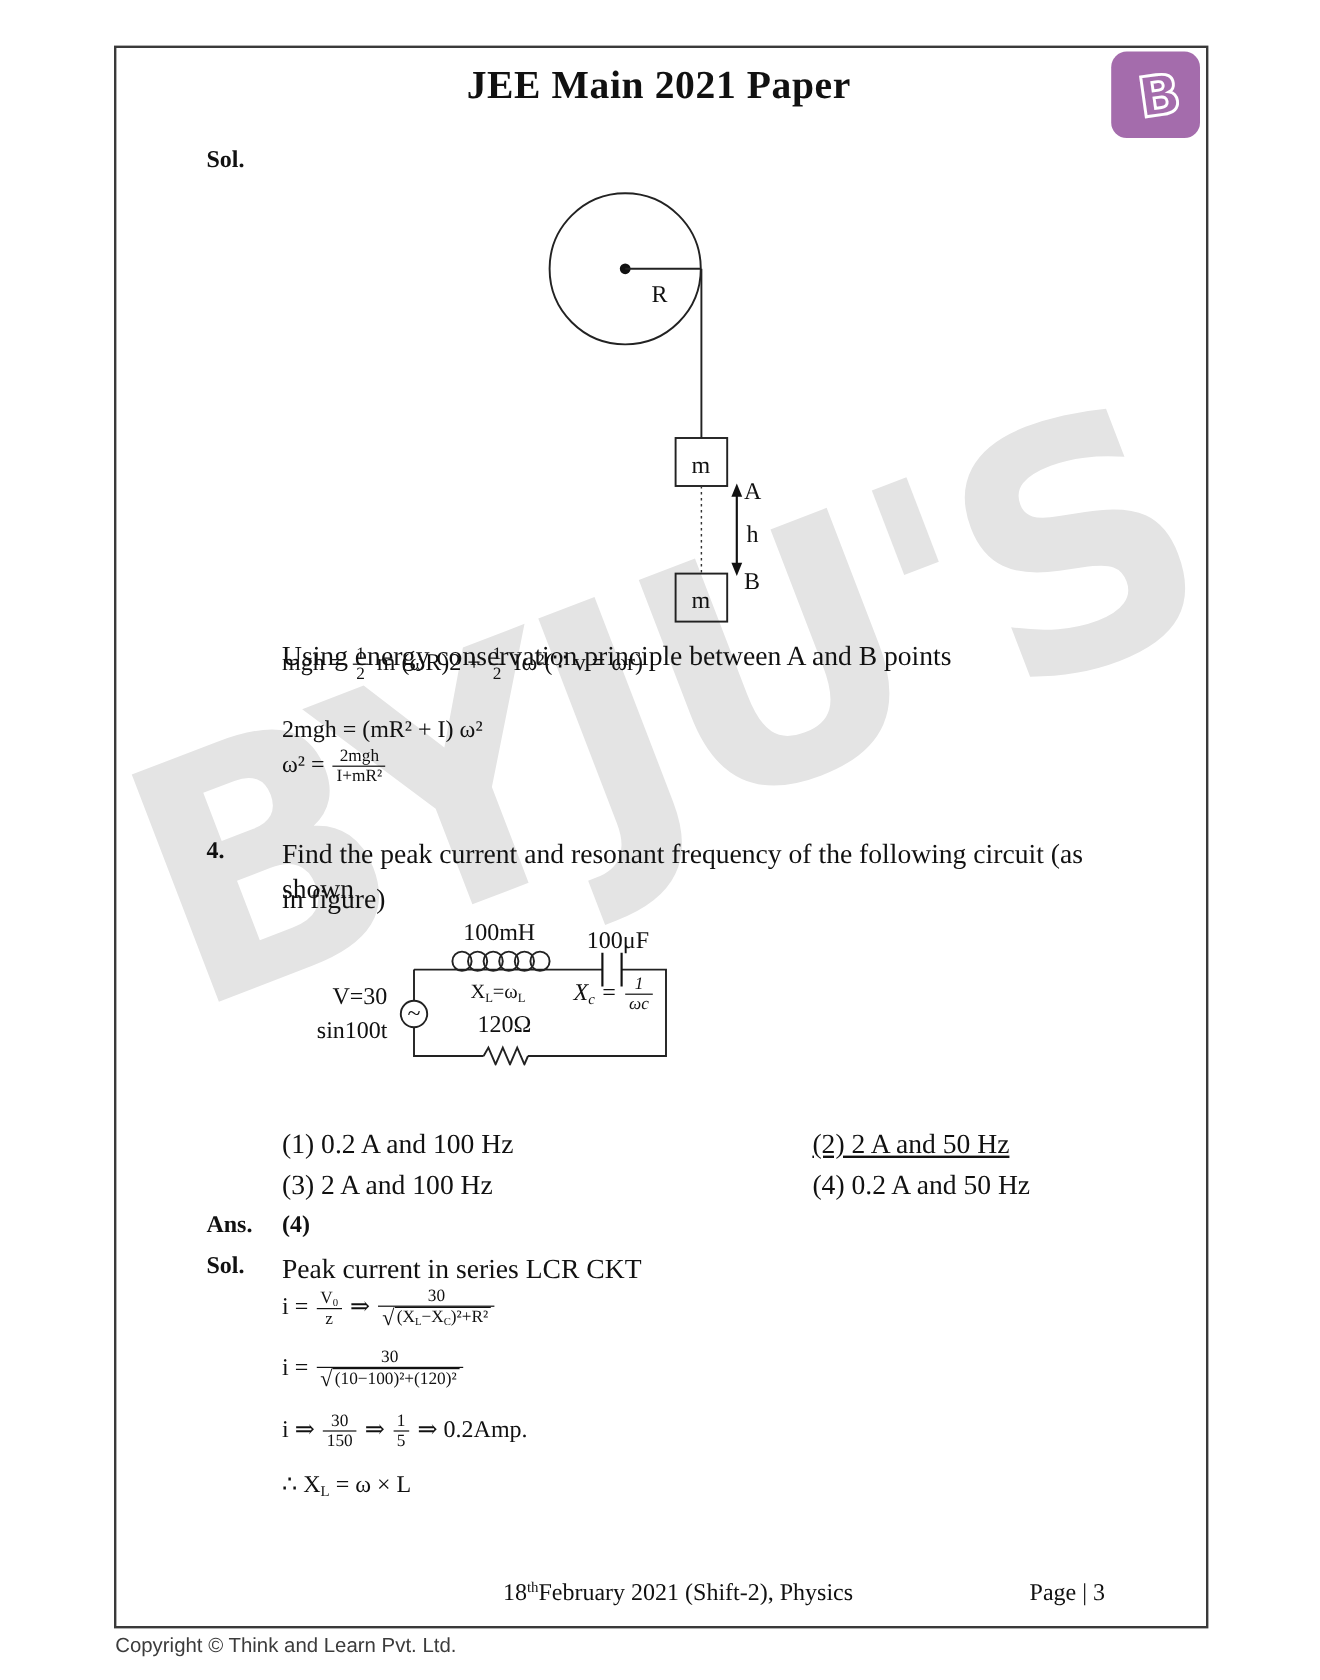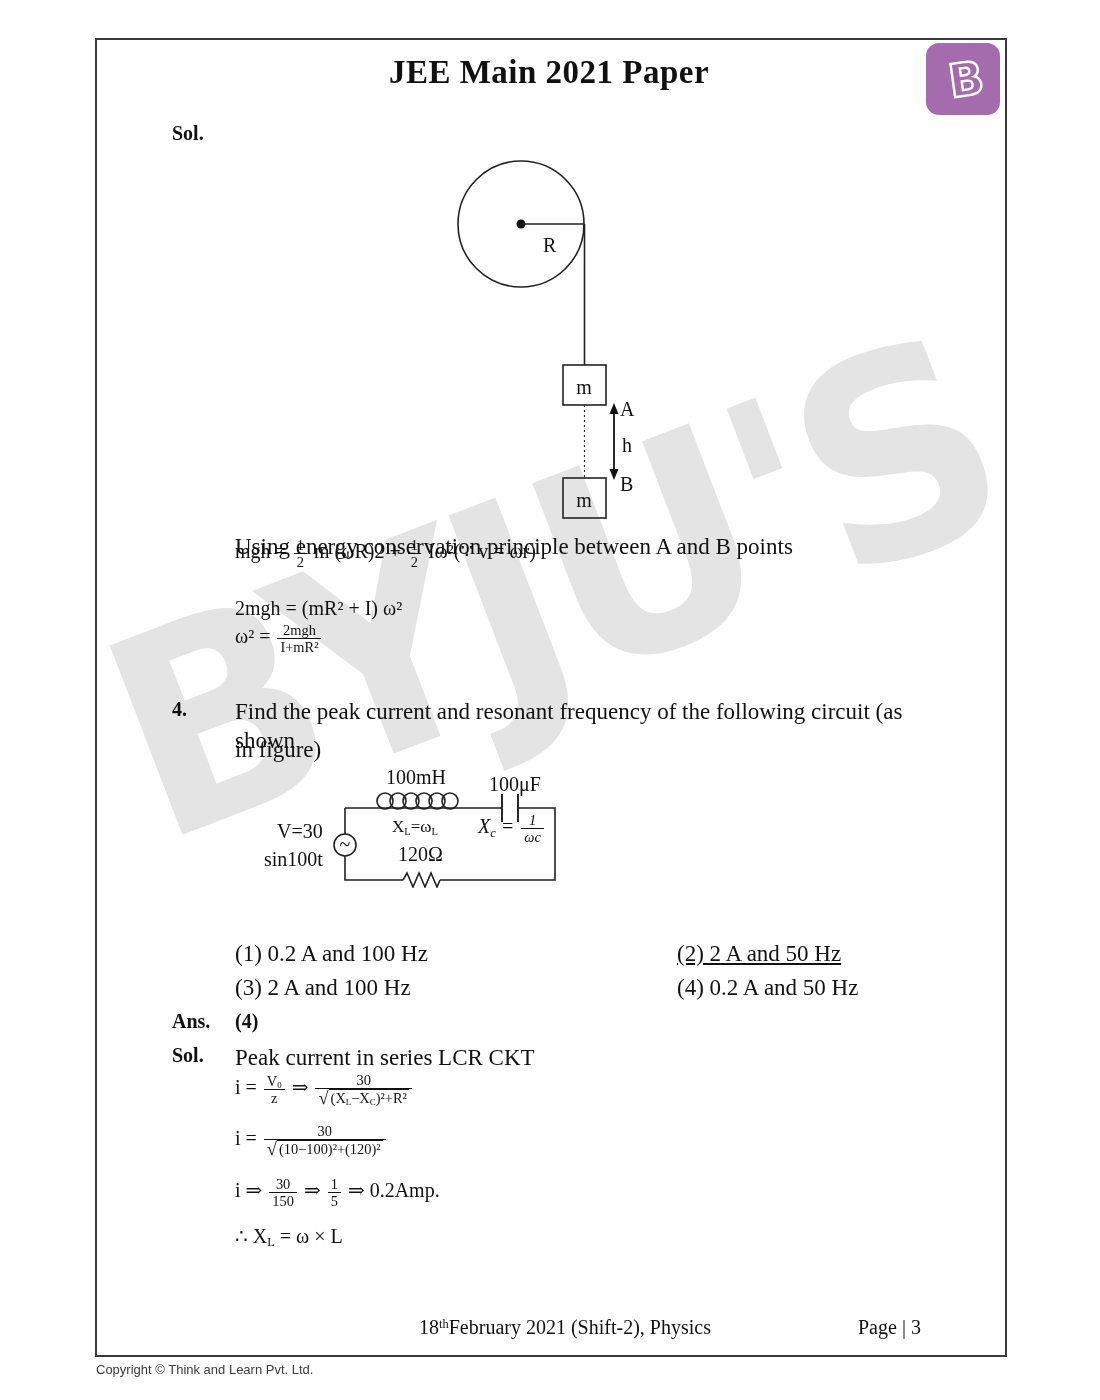--- a/index.html
+++ b/index.html
@@ -61,21 +61,21 @@
   #sol2-label{left:172px;top:1044px;}
   #sol2-text{left:235px;top:1044px;}
   #step1{left:235px;top:1072px;}
   #step2{left:235px;top:1123px;}
   #step3{left:235px;top:1176px;}
   #step4{left:235px;top:1224px;}
   
   #footer-date{left:300px;top:1316px;width:530px;text-align:center;font-size:20px;}
   #footer-page{left:858px;top:1316px;font-size:20px;}
   #copyright{left:96px;top:1362px;font-family:"Liberation Sans","DejaVu Sans",sans-serif;
-    font-size:13px;color:#3c3c3c;}
+    font-size:17px;color:#3c3c3c;}
   
   .frac{display:inline-block;vertical-align:middle;text-align:center;
     font-size:0.72em;line-height:1.12;padding:0 2px;}
   .frac .fn{display:block;border-bottom:1.4px solid #111;padding:0 3px;}
   .frac .fd{display:block;padding:0 3px;}
   .sqrt{display:inline-flex;align-items:flex-start;}
   .sqrt .rad{font-size:1.28em;line-height:1;}
   .sqrt .bar{border-top:1.4px solid #111;padding:0 2px;}
   sub{font-size:0.62em;vertical-align:-0.28em;line-height:0;}
   sup{font-size:0.62em;vertical-align:0.5em;line-height:0;}

